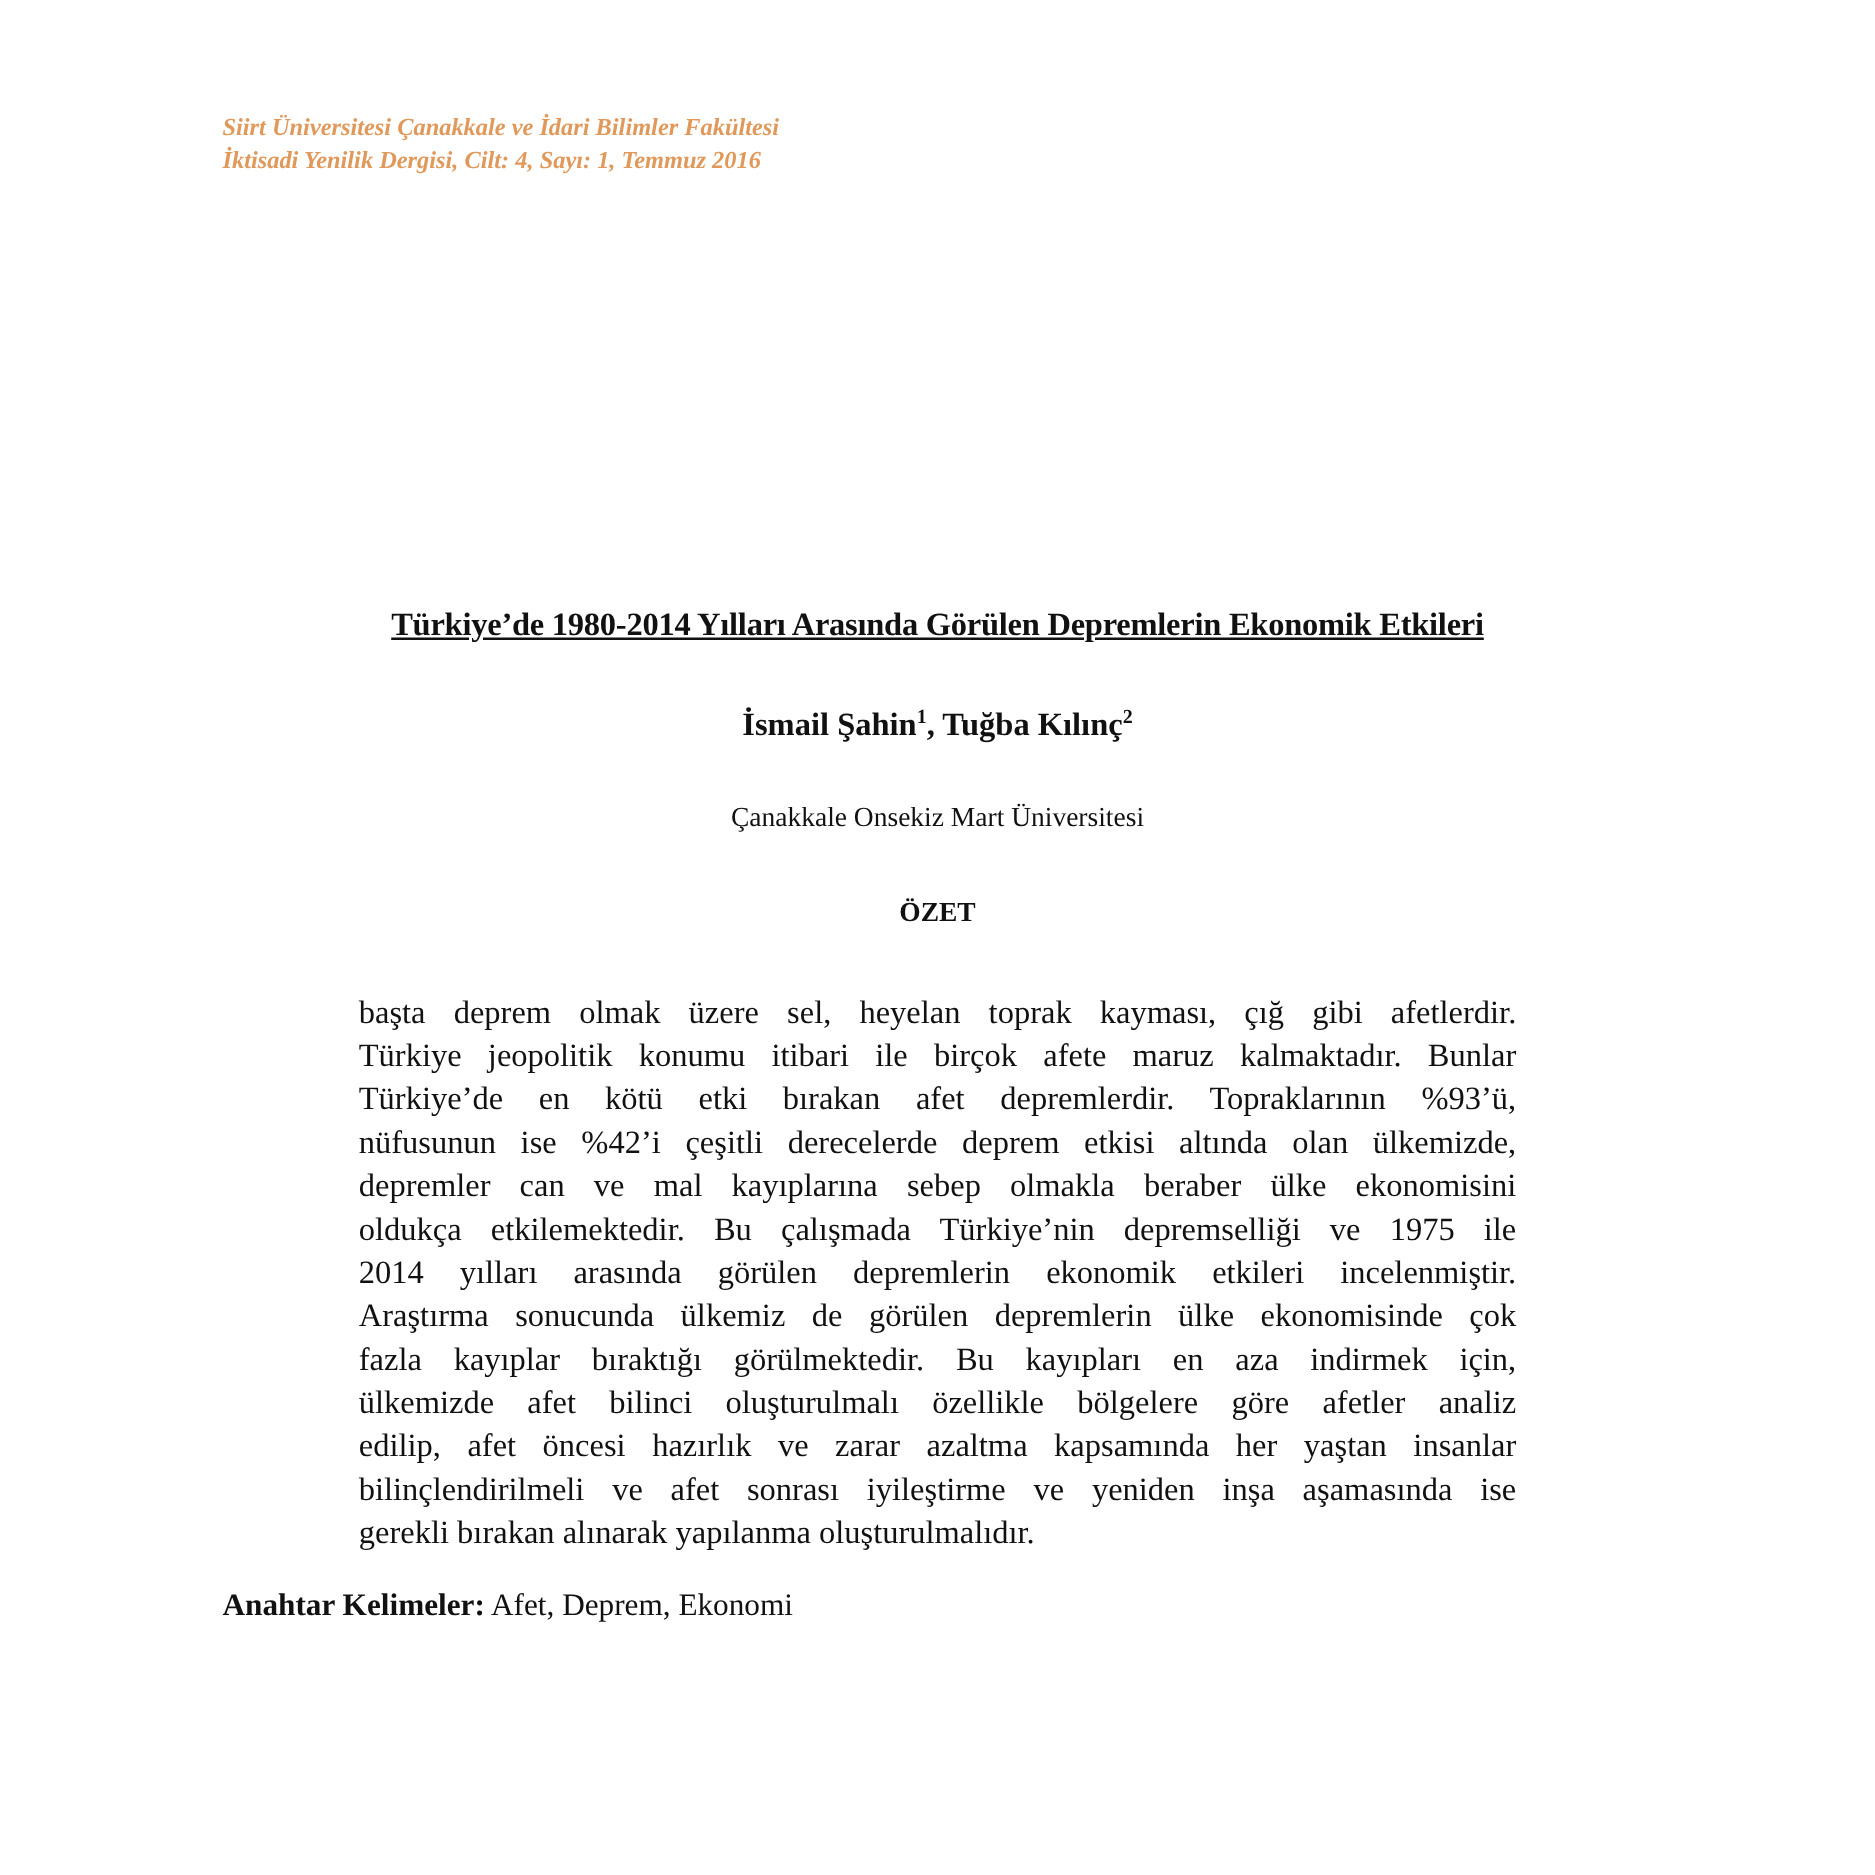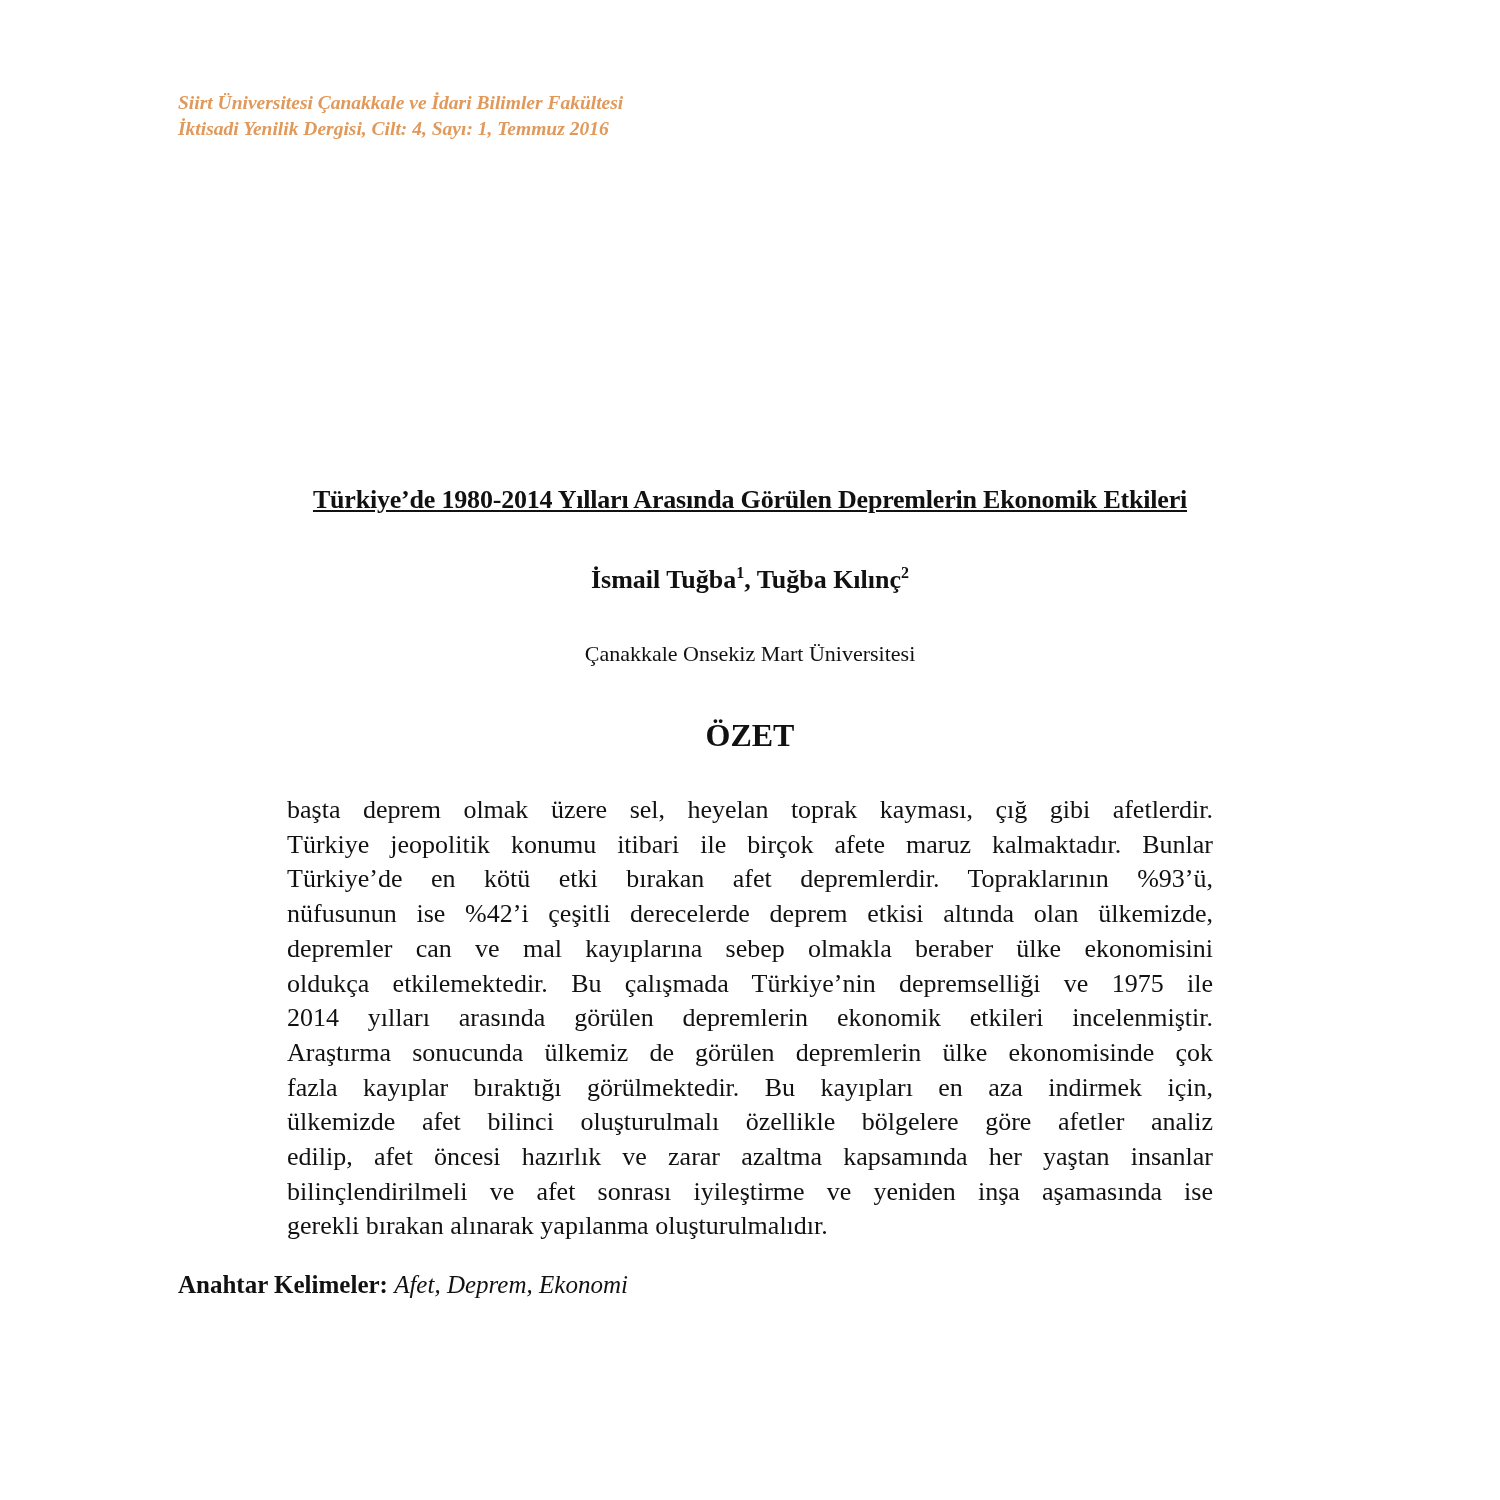--- a/index.html
+++ b/index.html
@@ -58,21 +58,21 @@
     text-align: center;
     font-size: 22px;
   }
   .abstract-heading {
     position: absolute;
     left: 0;
     width: 1500px;
     top: 717px;
     text-align: center;
     font-weight: bold;
-    font-size: 32px;
+    font-size: 22px;
   }
   .abstract-body {
     position: absolute;
     left: 287px;
     width: 926px;
     top: 793px;
     font-size: 26px;
     line-height: 34.7px;
     text-align: justify;
     text-align-last: left;
@@ -90,36 +90,35 @@
     position: absolute;
     left: 178px;
     top: 1270px;
     font-size: 25px;
     line-height: 30px;
   }
   .keywords .label {
     font-weight: bold;
   }
   .keywords .kw-values {
-    font-style: italic;
     text-align: right;
   }
 </style>
 </head>
 <body>
 
 <div class="journal-header">
   <div>Siirt Üniversitesi Çanakkale ve İdari Bilimler Fakültesi</div>
   <div>İktisadi Yenilik Dergisi, Cilt: 4, Sayı: 1, Temmuz 2016</div>
 </div>
 
 <div class="title">Türkiye’de 1980-2014 Yılları Arasında Görülen Depremlerin Ekonomik Etkileri</div>
 
 <div class="authors">
-  <span>İsmail Tuğba</span><sup>1</sup><span>, </span><span>Tuğba Kılınç</span><sup>2</sup>
+  <span>İsmail Şahin</span><sup>1</sup><span>, </span><span>Tuğba Kılınç</span><sup>2</sup>
 </div>
 
 <div class="affiliation">Çanakkale Onsekiz Mart Üniversitesi</div>
 
 <div class="abstract-heading">ÖZET</div>
 
 <div class="abstract-body">
   <span class="line">başta deprem olmak üzere sel, heyelan toprak kayması, çığ gibi afetlerdir.</span>
   <span class="line">Türkiye jeopolitik konumu itibari ile birçok afete maruz kalmaktadır. Bunlar</span>
   <span class="line">Türkiye’de en kötü etki bırakan afet depremlerdir. Topraklarının %93’ü,</span>

